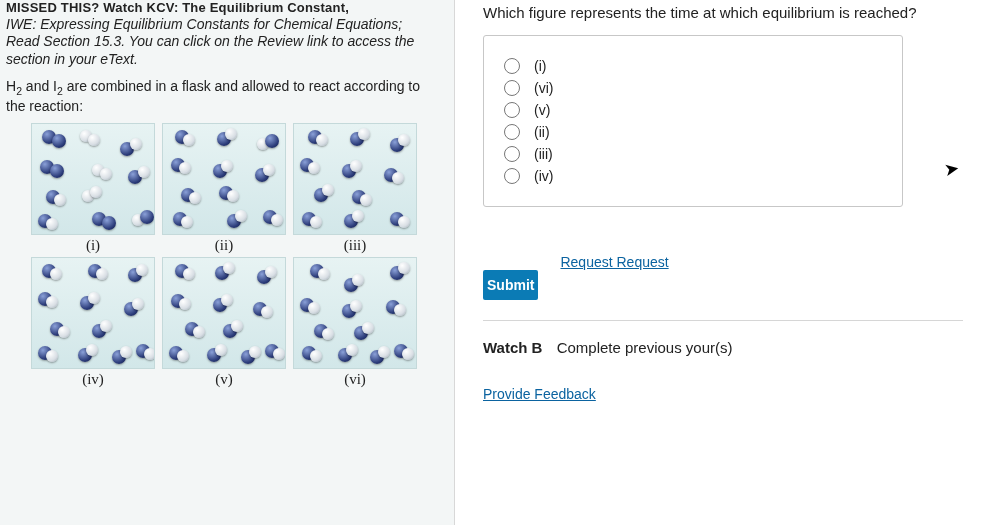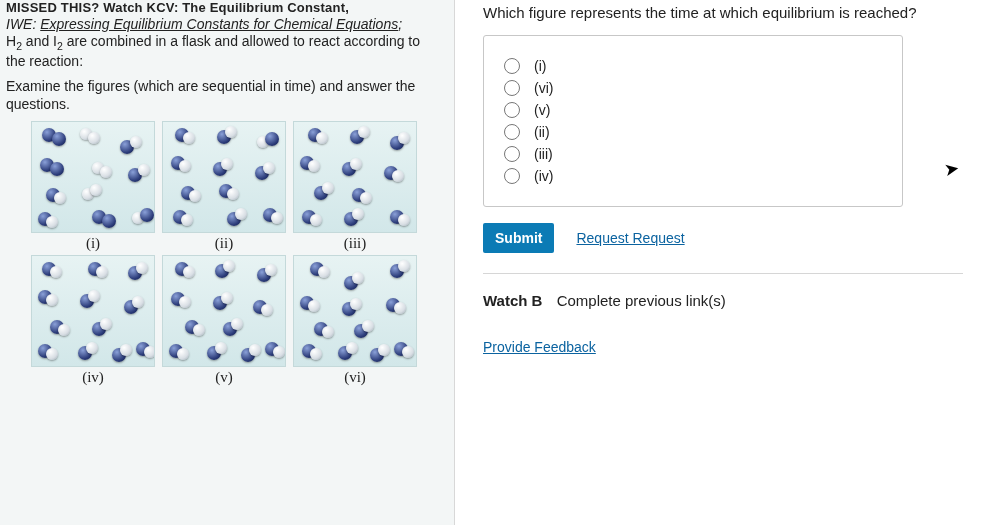--- a/index.html
+++ b/index.html
@@ -22,21 +22,21 @@
     font-weight: bold;
     font-size: 13px;
     margin-bottom: 1px;
     letter-spacing: 0.2px;
   }
   .iwe {
     font-style: italic;
     font-size: 14px;
     margin-bottom: 1px;
   }
-  .iwe .ul { text-decoration: underline; }
+  .iwe .ul { }
   .readsec { font-style: italic; font-size: 14px; line-height: 1.25; margin-bottom: 10px;}
   .para { font-size: 14px; line-height: 1.25; margin-bottom: 8px; }
   .eqline { text-align: center; font-family: "Times New Roman", serif; font-size: 17px; margin: 6px 0 10px 0;}
   sub { font-size: 0.75em; }
   .figgrid {
     display: grid;
     grid-template-columns: repeat(3, 128px);
     grid-auto-rows: auto;
     gap: 3px 3px;
     justify-content: center;
@@ -71,48 +71,48 @@
     margin-bottom: 16px;
   }
   .opt { display:flex; align-items:center; gap:14px; margin: 6px 0; font-size:14px; }
   .radio {
     width:16px; height:16px; border:1.5px solid #777; border-radius:50%;
     display:inline-block; flex:none;
   }
   .actions { display:flex; align-items:center; gap:22px; margin-bottom: 20px;}
   .submit {
     background:#0b7bb5; color:#fff; border:none;
-    padding:7px 12px; font-size:14px; font-weight:bold;
-    border-radius:2px; cursor:pointer;
+    padding:7px 4px; font-size:14px; font-weight:bold;
+    border-radius:2px; cursor:pointer;margin-top:47px;
   }
   .link { color:#0b63a0; text-decoration: underline; cursor:pointer; font-size:14px;}
   hr.sep { border:none; border-top:1px solid #d6d6d6; margin: 10px 0 18px 0;}
   .partb { font-size:15px; margin-bottom: 30px;}
   .partb b { font-weight:bold; margin-right:10px;}
   .cursor {
     position:absolute; top:158px; right:22px;
     font-size:18px; color:#000; transform: rotate(-10deg);
     pointer-events:none;
   }
 </style>
 </head>
 <body>
 
 <div class="left">
   <div class="cutoff">MISSED THIS? Watch KCV: The Equilibrium Constant,</div>
   <div class="iwe">
     <span>IWE: </span><span class="ul">Expressing Equilibrium Constants for Chemical Equations</span><span>;</span>
   </div>
+  <div class="readsec">Read Section 15.3. You can click on the Review link to access the section in your eText.</div>
 
   <div class="para">
     <span>H</span><sub>2</sub><span> and I</span><sub>2</sub><span> are combined in a flask and allowed to react according to the reaction:</span>
   </div>
 
 
-  <div class="para">Examine the figures (which are sequential in time) and answer the questions.</div>
 
   <div class="figgrid">
 
     <div class="figcell">
       <div class="mol">
         <span class="atom d s" style="top:6px;left:10px"></span>
           <span class="atom d s" style="top:10px;left:20px"></span>
         <span class="atom l s" style="top:6px;left:48px"></span>
           <span class="atom l s" style="top:10px;left:56px"></span>
         <span class="atom d s" style="top:18px;left:88px"></span>
@@ -312,19 +312,19 @@
 
   <div class="actions">
     <button class="submit">Submit</button>
     <span class="link">Request Request</span>
   </div>
 
   <hr class="sep">
 
   <div class="partb">
     <b>Watch B</b>
-    <span>Complete previous link(s)</span>
+    <span>Complete previous your(s)</span>
   </div>
 
   <span class="link">Provide Feedback</span>
 
   <div class="cursor">➤</div>
 </div>
 
 </body></html>

